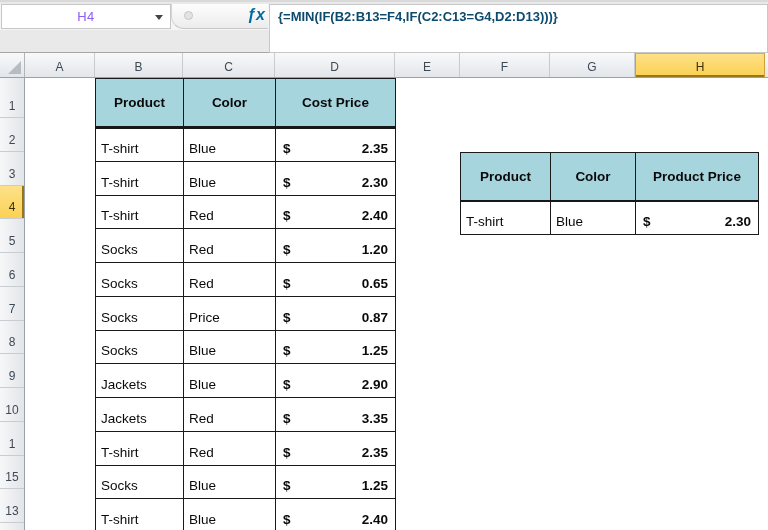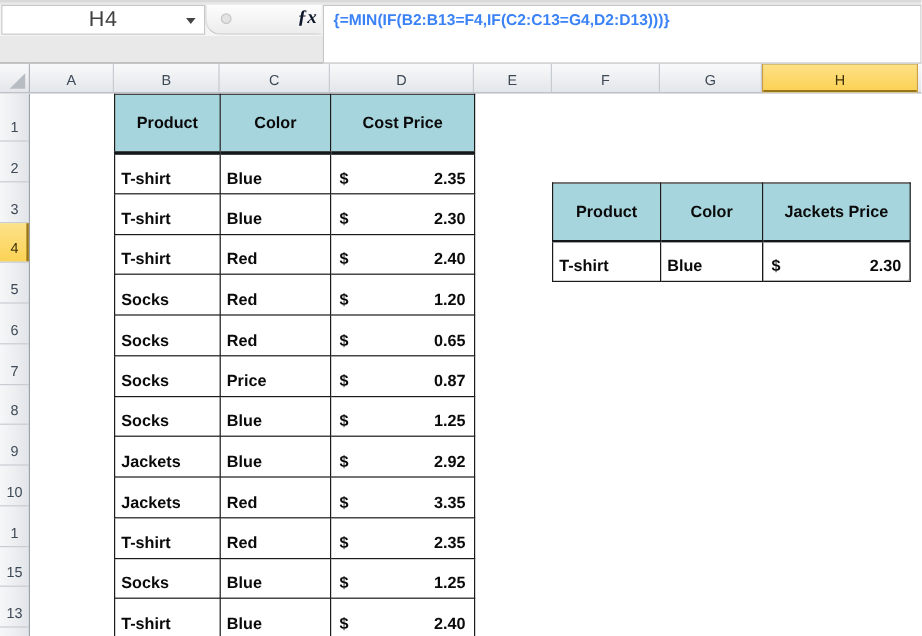--- a/index.html
+++ b/index.html
@@ -7,36 +7,36 @@
               font-family:"Liberation Sans", sans-serif; }
 
   
   .fbar { position:relative; width:768px; height:53px;
           background:#e9e9e9; border-top:2px solid #d9d9d9;
           border-bottom:1px solid #a6a6a6; }
   .fbar-topband { position:absolute; left:0; top:2px; width:269px; height:26px; background:#f5f5f5; }
   .namebox { position:absolute; left:1px; top:2px; width:170px; height:25px;
              background:#fff; border:1px solid #c7c7c7;
              display:flex; align-items:center; justify-content:center; }
-  .namebox-text { font-size:18px; color:#404040; letter-spacing:.5px; }
+  .namebox-text { font-size:13px; color:#8b5cf6; letter-spacing:.5px; }
   .nb-arrow { position:absolute; right:7px; top:10px; width:0; height:0;
               border-left:4px solid transparent; border-right:4px solid transparent;
               border-top:5px solid #444; }
   .pill { position:absolute; left:171px; top:2px; width:97px; height:25px;
           background:linear-gradient(#fdfdfd,#ececec);
           border-bottom:1px solid #c7c7c7; border-bottom-left-radius:13px;
           border-left:1px solid #d5d5d5; }
   .dimple { position:absolute; left:12px; top:7px; width:9px; height:9px; border-radius:50%;
             background:#e3e3e3; border:1px solid #c6c6c6; }
   .fx { position:absolute; left:243px; top:4px; width:26px; height:22px;
-        font-family:Liberation Serif, serif; font-style:italic; font-weight:bold;
-        font-size:16px; color:#0f172a; text-align:center; }
+        font-family:Liberation Sans, sans-serif; font-style:italic; font-weight:bold;
+        font-size:16px; color:#0369a1; text-align:center; }
   .f-input { position:absolute; left:269px; top:2px; right:0; height:49px;
              background:#fff; border:1px solid #c7c7c7; padding:4px 8px;
-             font-size:13px; font-weight:bold; color:#3b82f6; white-space:nowrap; overflow:hidden; }
+             font-size:13px; font-weight:bold; color:#0c4a6e; white-space:nowrap; overflow:hidden; }
 
   
   .colheads { display:flex; width:768px; height:25px;
               background:linear-gradient(#f8f9fa,#e3e6ea);
               border-bottom:1px solid #9ba1a9; }
   .ch { display:flex; align-items:flex-end; justify-content:center;
         font-size:12px; color:#3e4956; padding-bottom:3px;
         border-right:1px solid #c6cad1; }
   .ch.corner { position:relative; border-right:1px solid #b0b5bc; }
   .tri { position:absolute; right:3px; bottom:3px; width:0; height:0;
@@ -64,21 +64,21 @@
   .t-data  { left:95px;  top:0; }
   .t-result{ left:460px; top:73.75px; }
   td { border:1.5px solid #1a1a1a; font-size:13.5px; color:#0a0a0a;
        vertical-align:bottom; overflow:hidden; }
   tr.hdr  { height:40px; }
   tr.row  { height:33.75px; }
   .t-result tr.hdr { height:33.75px; }
   td.h { background:#a6d5de; font-weight:bold; text-align:center; vertical-align:middle;
          border-bottom:3px solid #15181a; padding:16px 2px; }
   .t-result td.h { border-bottom:2.5px solid #15181a; }
-  td.txt { font-weight:700; padding:0 4px 5px 5px;margin-left:40px; }
+  td.txt { font-weight:400; padding:0 4px 5px 5px;margin-left:40px; }
   td.num { font-weight:600; }
   .money { display:flex; justify-content:space-between; align-items:flex-end;
            padding:0 7px 5px 7px; }
   td.selcell { position:relative; }
   .selbox { position:absolute; left:-2px; top:-3px; right:-2px; bottom:-2px;
             border:2.5px solid #000; pointer-events:none; z-index:2; }
   .handle { position:absolute; right:-5px; bottom:-5px; width:6px; height:6px;
             background:#000; border:1px solid #fff; z-index:3; pointer-events:none; }
 </style>
 </head>
@@ -212,21 +212,21 @@
               <span>1.25</span>
             </div>
           </td>
         </tr>
     <tr class="row">
           <td class="txt">Jackets</td>
           <td class="txt">Blue</td>
           <td class="num">
             <div class="money">
               <span>$</span>
-              <span>2.92</span>
+              <span>2.90</span>
             </div>
           </td>
         </tr>
     <tr class="row">
           <td class="txt">Jackets</td>
           <td class="txt">Red</td>
           <td class="num">
             <div class="money">
               <span>$</span>
               <span>3.35</span>
@@ -269,21 +269,21 @@
   <table class="t-result">
     <colgroup>
         <col style="width:90px">
         <col style="width:85px">
         <col style="width:123px">
       </colgroup>
     <tbody>
         <tr class="hdr">
       <td class="h">Product</td>
       <td class="h">Color</td>
-      <td class="h">Jackets Price</td>
+      <td class="h">Product Price</td>
     </tr>
     <tr class="row">
       <td class="txt">T-shirt</td>
       <td class="txt">Blue</td>
       <td class="num selcell">
         <div class="money">
           <span>$</span>
           <span>2.30</span>
         </div>
         <span class="selbox"></span>

